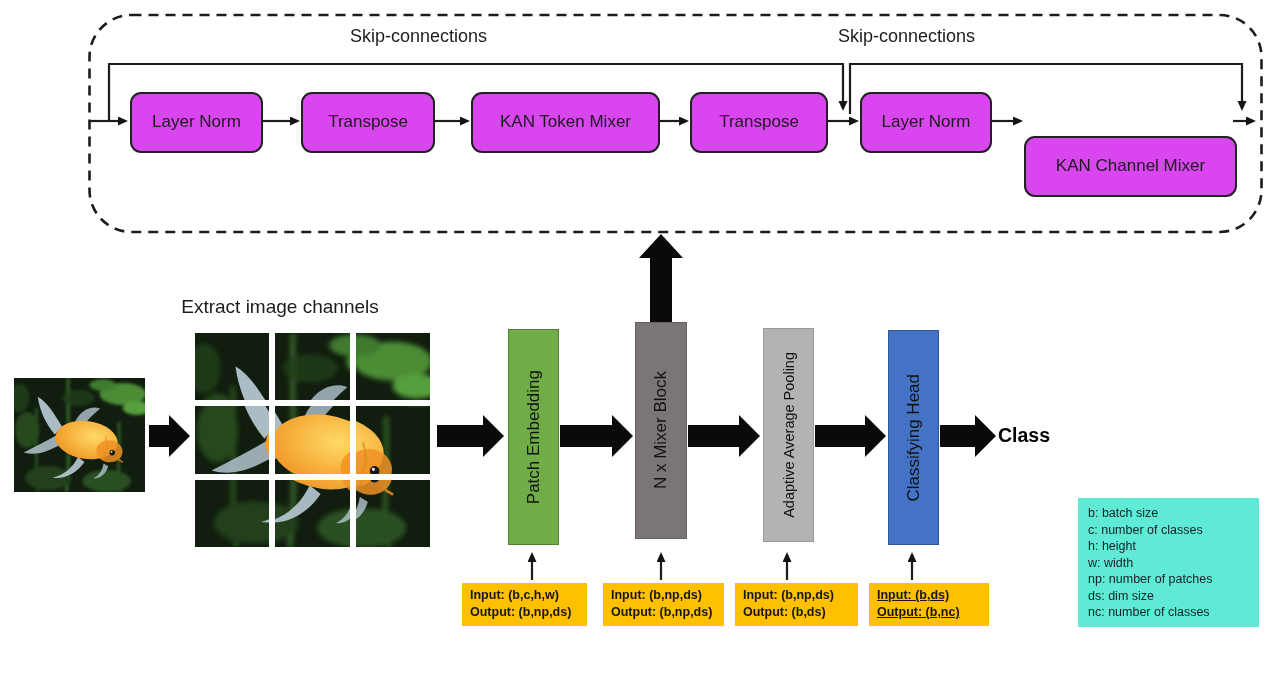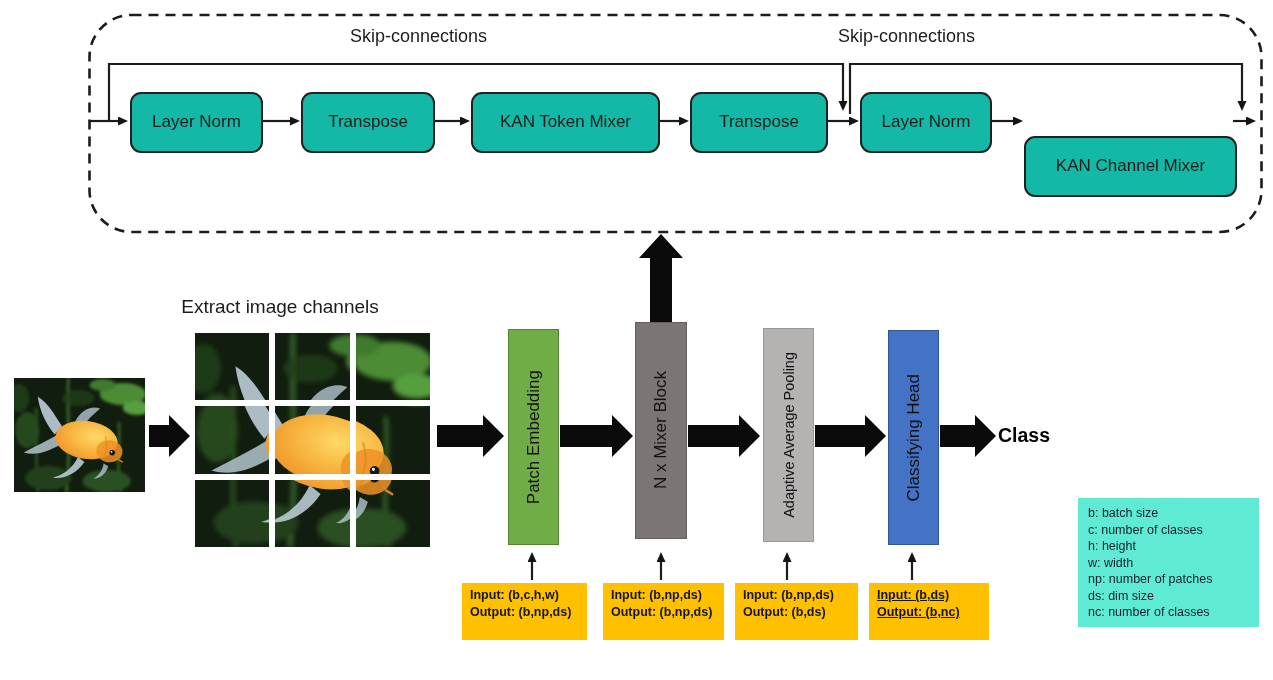--- a/index.html
+++ b/index.html
@@ -3,21 +3,21 @@
 <meta charset="utf-8">
 <style>
   html,body{margin:0;padding:0;background:#ffffff;}
   .canvas{
     position:relative; width:1273px; height:680px; background:#ffffff;
     font-family:"Liberation Sans", sans-serif; color:#1c1c1c; overflow:hidden;
   }
   .overlay{position:absolute; left:0; top:0; width:1273px; height:680px;}
   
   .tbox{
-    position:absolute; background:#14b8a6; border:2px solid #212121; border-radius:11px;
+    position:absolute; background:#d946ef; border:2px solid #212121; border-radius:11px;
     display:flex; align-items:center; justify-content:center; text-align:right;
     font-size:17px; line-height:1.3; color:#1c1c1c;
   }
   .skiplabel{
     position:absolute; font-size:18px; color:#1c1c1c; width:220px;
   }
   
   .stage{
     position:absolute; display:flex; align-items:center; justify-content:center;
   }
@@ -25,21 +25,21 @@
     writing-mode:vertical-rl; transform:rotate(180deg); white-space:nowrap;
     color:#111111; font-size:17px;
   }
   .stage.small span{font-size:14.5px;}
   .stage.green{background:#70ad47; border:1.5px solid #548235;}
   .stage.gray{background:#7b7575; border:1.5px solid #646060;}
   .stage.lgray{background:#b5b2b2; border:1.5px solid #9a9797;}
   .stage.blue{background:#4472c4; border:1.5px solid #2f5597;}
   
   .iobox{
-    position:absolute; background:#ffc000; height:57px; box-sizing:border-box;
+    position:absolute; background:#ffc000; height:43px; box-sizing:border-box;
     padding:4px 8px; font-size:12.5px; font-weight:700; line-height:1.35; color:#161616;
   }
   
   .legend{
     position:absolute; left:1078px; top:498px; width:181px; height:129px; box-sizing:border-box;
     background:#5eead4; padding:7px 10px; font-size:12.5px; line-height:1.32; color:#16202a;
   }
   .extract-label{
     position:absolute; left:175px; top:296px; width:210px; text-align:center;
     font-size:19px; color:#1c1c1c;

